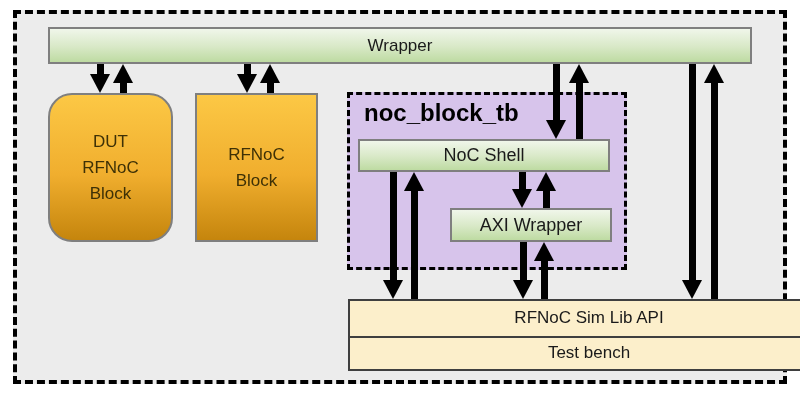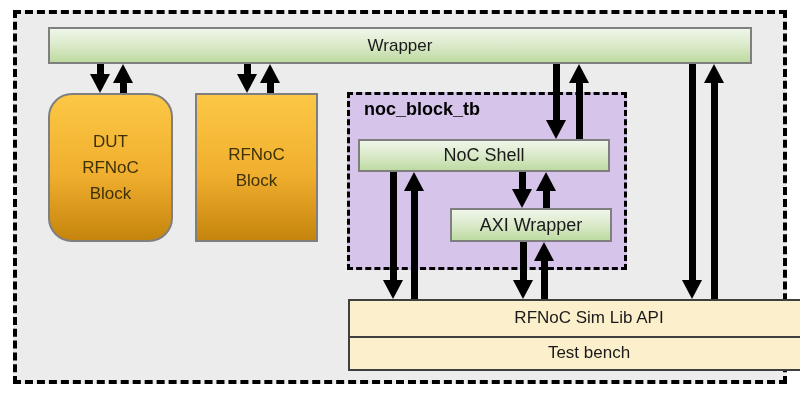--- a/index.html
+++ b/index.html
@@ -24,21 +24,21 @@
     border:2px solid var(--gold_border);color:var(--gold_text);
     flex-direction:column;font-size:17px;line-height:26px;z-index:2;
   }
   #dut-block{left:48px;top:93px;width:125px;height:149px;border-radius:24px;}
   #rfnoc-block{left:195px;top:93px;width:123px;height:149px;}
   #tb-container{
     position:absolute;left:347px;top:92px;width:280px;height:178px;box-sizing:border-box;
     border:3px dashed #000;background:var(--purple_fill);z-index:1;
   }
   #tb-title{
-    position:absolute;left:364px;top:99px;font-size:18px;font-weight:bold;color:#000;z-index:2;
+    position:absolute;left:364px;top:99px;font-size:24px;font-weight:bold;color:#000;z-index:2;
   }
   #noc-shell{left:358px;top:139px;width:252px;height:33px;font-size:18px;z-index:2;}
   #axi-wrapper{left:450px;top:208px;width:162px;height:34px;font-size:18px;z-index:2;}
   #sim-stack{
     position:absolute;left:348px;top:299px;width:482px;height:72px;box-sizing:border-box;
     border:2px solid var(--cream_border);background:var(--cream_fill);z-index:2;
     display:flex;flex-direction:column;color:var(--text_dark);
   }
   #sim-row-api{flex:19;display:flex;align-items:center;justify-content:center;font-size:17px;border-bottom:2px solid var(--cream_border);}
   #sim-row-tb{flex:17;display:flex;align-items:center;justify-content:center;font-size:17px;}

